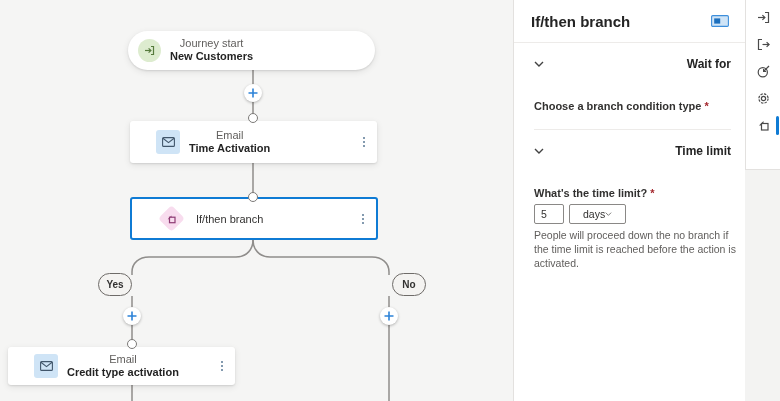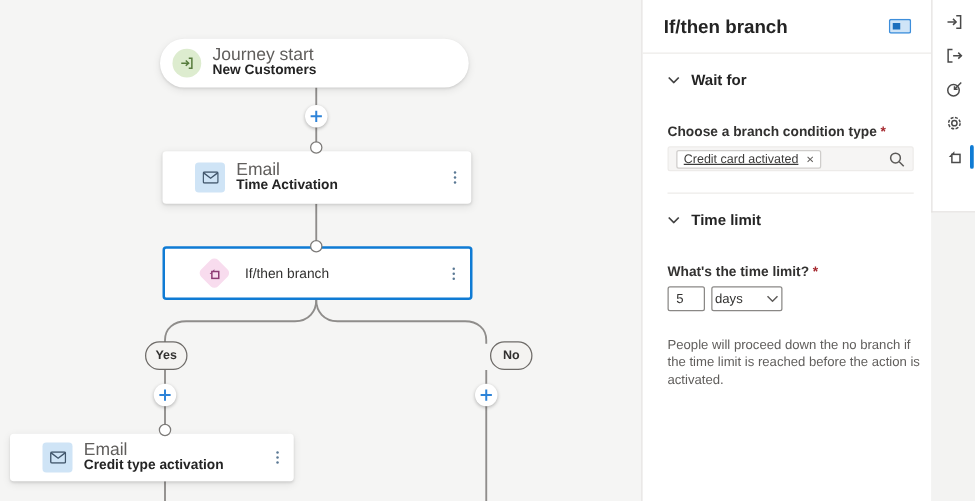--- a/index.html
+++ b/index.html
@@ -11,21 +11,21 @@
   .canvas { position:absolute; left:0; top:0; width:513px; height:401px; }
   .connectors { position:absolute; left:0; top:0; z-index:1; }
   .node { position:absolute; background:#fff; display:flex; align-items:center;
           box-shadow:0 1px 2px rgba(0,0,0,.10), 0 2px 7px rgba(0,0,0,.09); z-index:2; }
   .pill { left:128px; top:31px; width:247px; height:39px; border-radius:20px; padding-left:10px; }
   .card { border-radius:3px; padding-left:26px; }
   #email1 { left:130px; top:121px; width:247px; height:42px; }
   #ifthen { left:130px; top:197px; width:248px; height:43px; border:2px solid #0f7bd4; box-shadow:none; }
   #email2 { left:8px;  top:347px; width:227px; height:38px; }
   .texts { margin-left:9px; display:flex; flex-direction:column; justify-content:center; }
-  .kind  { font-size:14px;  color:#605e5c; line-height:11px; }
+  .kind  { font-size:11px;  color:#605e5c; line-height:11px;text-align:center; }
   .title { font-size:11px; font-weight:bold; color:#242424; line-height:14px; }
   .icon-circle { width:23px; height:23px; border-radius:50%; background:#ddeccf;
                  display:flex; align-items:center; justify-content:center; flex:none; }
   .icon-tile { width:24px; height:24px; border-radius:3px; background:#cfe4f6;
                display:flex; align-items:center; justify-content:center; flex:none; }
   .diamond { width:19px; height:19px; border-radius:4px; background:#f8dcee; transform:rotate(45deg);
              display:flex; align-items:center; justify-content:center; flex:none; margin-left:4px; }
   .diamond svg { transform:rotate(-45deg); }
   .iftext { margin-left:15px; font-size:11px; color:#323130; }
   .kebab { position:absolute; right:9px; top:50%; transform:translateY(-50%);
@@ -41,40 +41,40 @@
           font-size:10px; font-weight:bold; color:#323130; z-index:2; }
 
   
   .panel { position:absolute; left:513px; top:0; width:232px; height:401px; background:#fff;
            border-left:1px solid #e3e1df; }
   .panel-header { height:43px; border-bottom:1px solid #edebe9; display:flex; align-items:center;
                   padding:0 16px 0 17px; }
   .panel-header h1 { font-size:15px; font-weight:bold; color:#242424; flex:1; }
   .panel-body { padding:14px 14px 0 20px; }
   .section-header { display:flex; align-items:center; gap:9px; font-size:12px; font-weight:bold;
-                    color:#242424; cursor:pointer; }
+                    color:#242424; cursor:pointer;justify-content:space-between; }
   .field-label { display:block; margin-top:29px; font-size:11px; font-weight:bold; color:#323130; }
   .req { color:#a4262c; margin-left:3px; font-weight:bold; }
   .select { margin-top:5px; height:20px; border:1px solid #8a8886; border-radius:2px; background:#fff;
             display:flex; align-items:center; justify-content:space-between; padding:0 7px;
             font-size:10.5px; color:#323130; cursor:pointer; }
   .segment-field { margin-top:5px; height:20px; background:#f6f5f4; border:1px solid #edebe9;
                    border-radius:2px; display:flex; align-items:center;
                    justify-content:space-between; padding:0 6px; cursor:text; }
   .tag { display:flex; align-items:center; background:#fff; border:1px solid #cfcdcb;
          border-radius:2px; padding:1px 5px; }
   .tag-text { font-size:10px; color:#3b3a39; text-decoration:underline; }
   .tag-x { font-size:8px; color:#605e5c; margin-left:6px; cursor:pointer; }
   .divider { height:1px; background:#edebe9; margin-top:17px; }
   .section-header.second { margin-top:14px; }
   .time-row { margin-top:5px; display:flex; gap:5px; }
   .num-input { width:30px; height:20px; border:1px solid #8a8886; border-radius:2px;
                font-size:10.5px; font-family:inherit; color:#323130; padding-left:6px; }
-  .select.unit { width:57px; margin-top:0; padding:0 2px; }
-  .help { margin-top:20px; font-size:10.5px; line-height:14px; color:#605e5c; width:206px; }
+  .select.unit { width:57px; margin-top:0; padding:0 13px; }
+  .help { margin-top:4px; font-size:10.5px; line-height:14px; color:#605e5c; width:206px; }
 
   
   .rail { position:absolute; left:745px; top:0; width:35px; height:401px; background:#f3f3f2; }
   .tray { height:170px; background:#fff; border-left:1px solid #e3e1df; border-bottom:1px solid #e3e1df;
           display:flex; flex-direction:column; align-items:center; padding-top:6px; gap:4px; }
   .tool { position:relative; width:27px; height:23px; display:flex; align-items:center;
           justify-content:center; cursor:pointer; }
   .tool .bar { position:absolute; right:-2px; top:2px; width:3px; height:19px; background:#0f7bd4;
                border-radius:2px; }
 </style>
@@ -154,21 +154,21 @@
         <span class="kind">Email</span>
         <span class="title">Credit type activation</span>
       </span>
       <span class="kebab">
           <i></i>
           <i></i>
           <i></i>
         </span>
     </div>
 
-    <div class="oval" style="left:116px;top:273px;">Yes</div>
+    <div class="oval" style="left:98px;top:273px;">Yes</div>
     <div class="oval" style="left:392px;top:273px;">No</div>
 
     <div class="plus" style="left:244px;top:84px;">
       <svg width="10" height="10" viewBox="0 0 10 10" stroke="#2d83d8" stroke-width="1.6">
           <path d="M5 0.5 V9.5 M0.5 5 H9.5"></path>
         </svg>
     </div>
     <div class="plus" style="left:123px;top:307px;">
       <svg width="10" height="10" viewBox="0 0 10 10" stroke="#2d83d8" stroke-width="1.6">
           <path d="M5 0.5 V9.5 M0.5 5 H9.5"></path>
@@ -202,30 +202,20 @@
         <svg width="10" height="6" viewBox="0 0 10 6" fill="none" stroke="#424242" stroke-width="1.4">
             <path d="M1 1 L5 5 L9 1"></path>
           </svg>
         <span>Wait for</span>
       </div>
 
       <label class="field-label">
         <span>Choose a branch condition type</span><span class="req">*</span>
       </label>
 
-      <div class="segment-field">
-        <span class="tag">
-          <span class="tag-text">Credit card activated</span>
-          <span class="tag-x">✕</span>
-        </span>
-        <svg width="13" height="13" viewBox="0 0 13 13" fill="none" stroke="#5c5a58" stroke-width="1.2">
-          <circle cx="5.4" cy="5.4" r="3.9"></circle>
-            <path d="M8.4 8.4 L12 12"></path>
-        </svg>
-      </div>
 
       <div class="divider"></div>
 
       <div class="section-header second">
         <svg width="10" height="6" viewBox="0 0 10 6" fill="none" stroke="#424242" stroke-width="1.4">
             <path d="M1 1 L5 5 L9 1"></path>
           </svg>
         <span>Time limit</span>
       </div>
 

